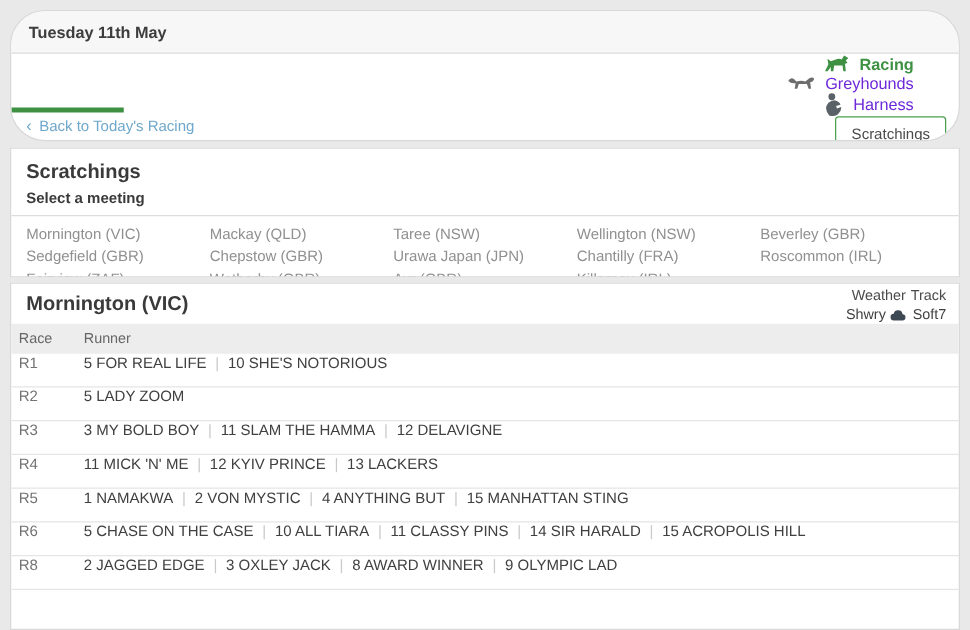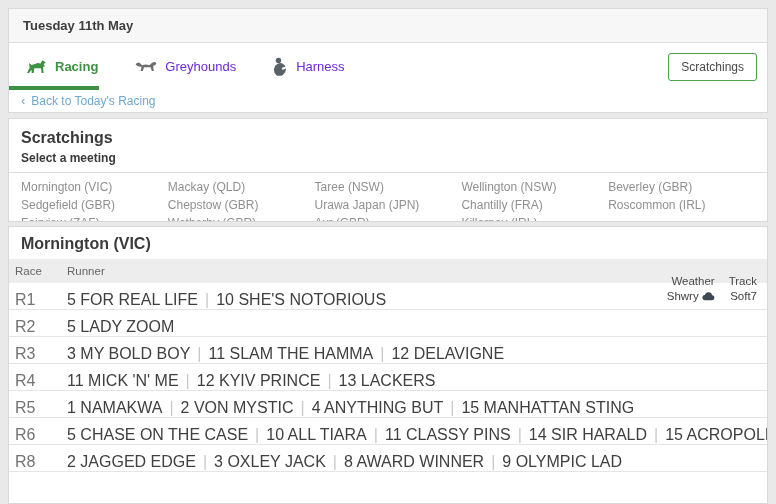--- a/index.html
+++ b/index.html
@@ -12,37 +12,38 @@
   }
   .card {
     position: absolute;
     left: 8px;
     width: 760px;
     background: #ffffff;
     border: 1px solid #d9d9d9;
     overflow: hidden;
   }
   
-  #card-top { top: 8px; height: 105px; }
+  #card-top { top: 8px; height: 105px; border-radius: 28px; }
   .date-bar {
     height: 34px;
     background: #f7f7f7;
     border-bottom: 1px solid #dddddd;
     line-height: 33px;
     padding-left: 14px;
     font-size: 13px;
     font-weight: bold;
     color: #3d3d3d;
   }
   .tabs-row {
     position: relative;
     height: 47px;
     display: flex;
-    align-items: center;
-    padding-left: 17px;
+    align-items: flex-end;
+    padding-left: 28px;
+    flex-direction: column;
   }
   .tab {
     display: flex;
     align-items: center;
     gap: 7px;
     font-size: 13px;
     color: #6d28d9;
     cursor: pointer;
     margin-right: 36px;
   }
@@ -110,24 +111,23 @@
   .meet-title {
     font-size: 16px;
     font-weight: bold;
     color: #3a3a3a;
     padding: 8px 0 0 12px;
   }
   .weather-block {
     position: absolute;
     top: 3px; right: 10px;
     display: flex;
-    gap: 14px;
+    gap: 4px;
     font-size: 11.5px;
     text-align: right;
-    margin-top: 44px;
   }
   .weather-col .wlabel { color: #4a4a4a; line-height: 15px; }
   .weather-col .wvalue {
     color: #3f3f3f;
     line-height: 15px;
     display: flex;
     align-items: center;
     gap: 3px;
     justify-content: flex-end;
   }
@@ -135,24 +135,24 @@
     display: flex;
     align-items: center;
     height: 24px;
     background: #ededed;
     font-size: 11.5px;
     color: #666666;
   }
   .col-race { width: 58px; padding-left: 6px; flex: none; }
   .trow {
     display: flex;
-    align-items: flex-end;
+    align-items: flex-start;
     height: 27px;
     border-bottom: 1px solid #e5e5e5;
-    font-size: 16px;
+    font-size: 12px;
   }
   .race-label { width: 58px; padding-left: 6px; flex: none; color: #737373; }
   .runner-cell { color: #404040; white-space: nowrap; }
   .sep { color: #c9c9c9; margin: 0 7px; }
   .icon { display: inline-flex; flex: none; }
 </style>
 </head>
 <body>
 
 <div class="card" id="card-top">

